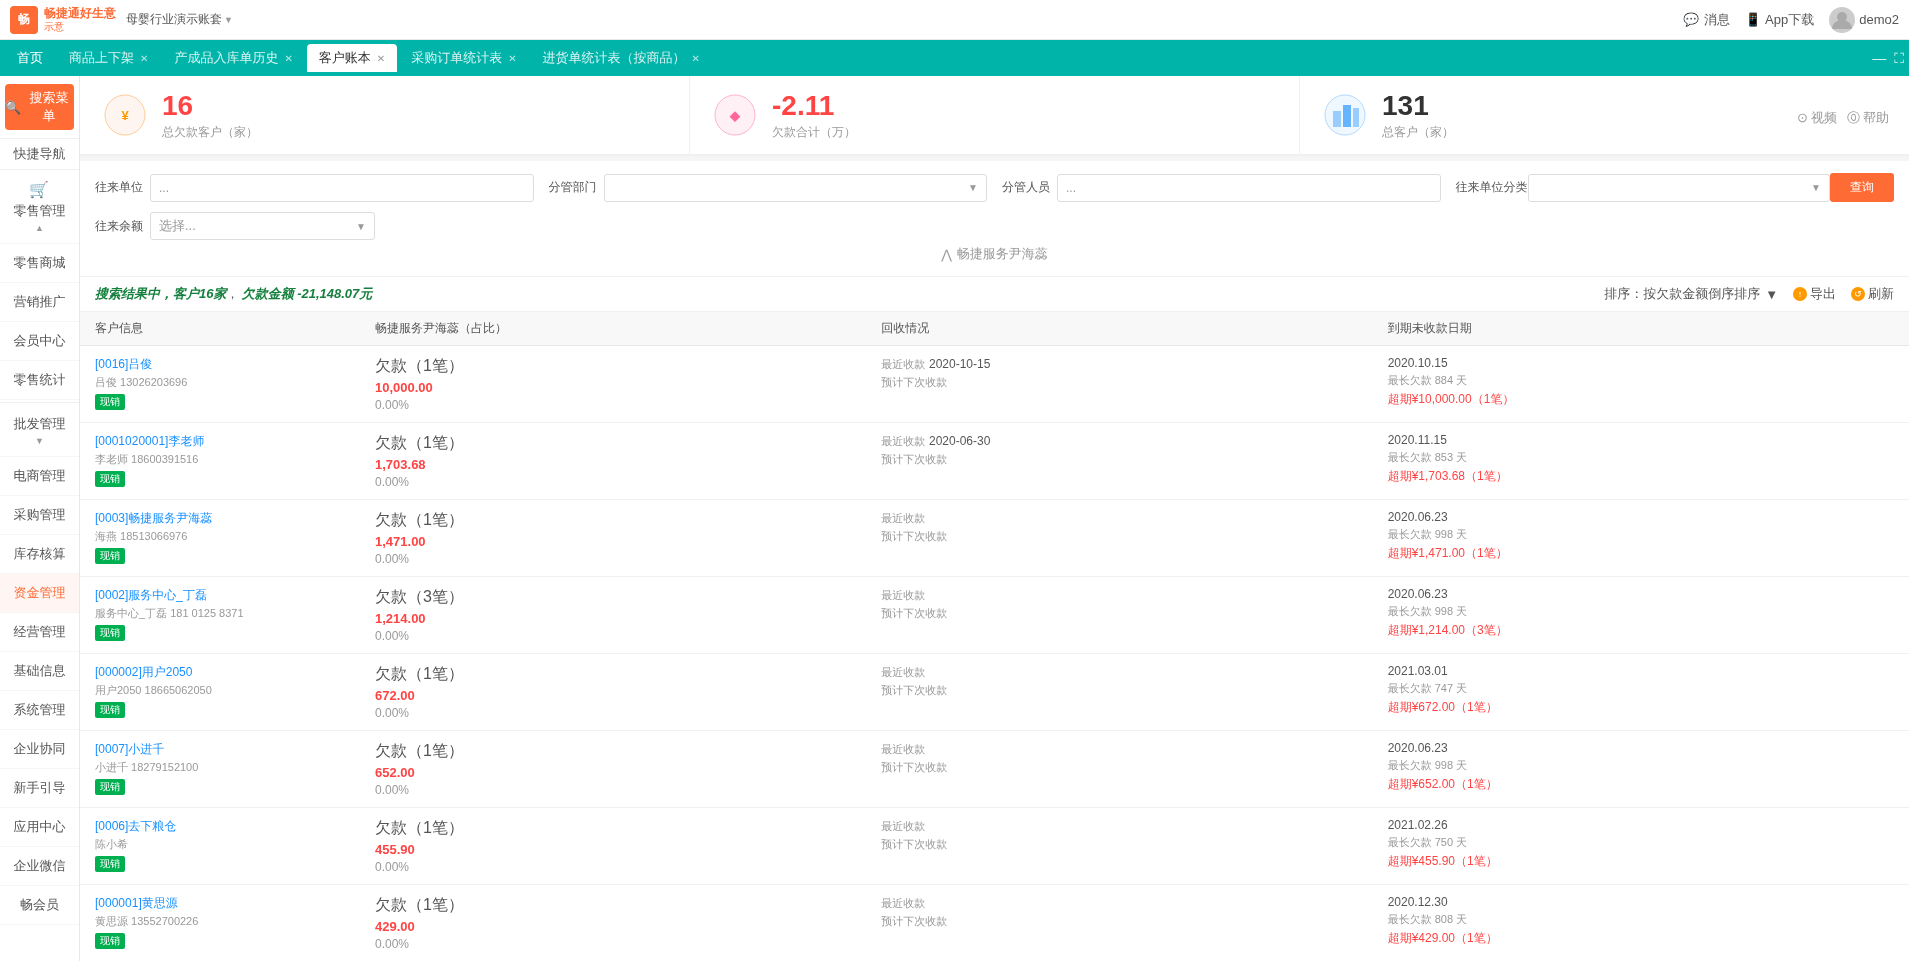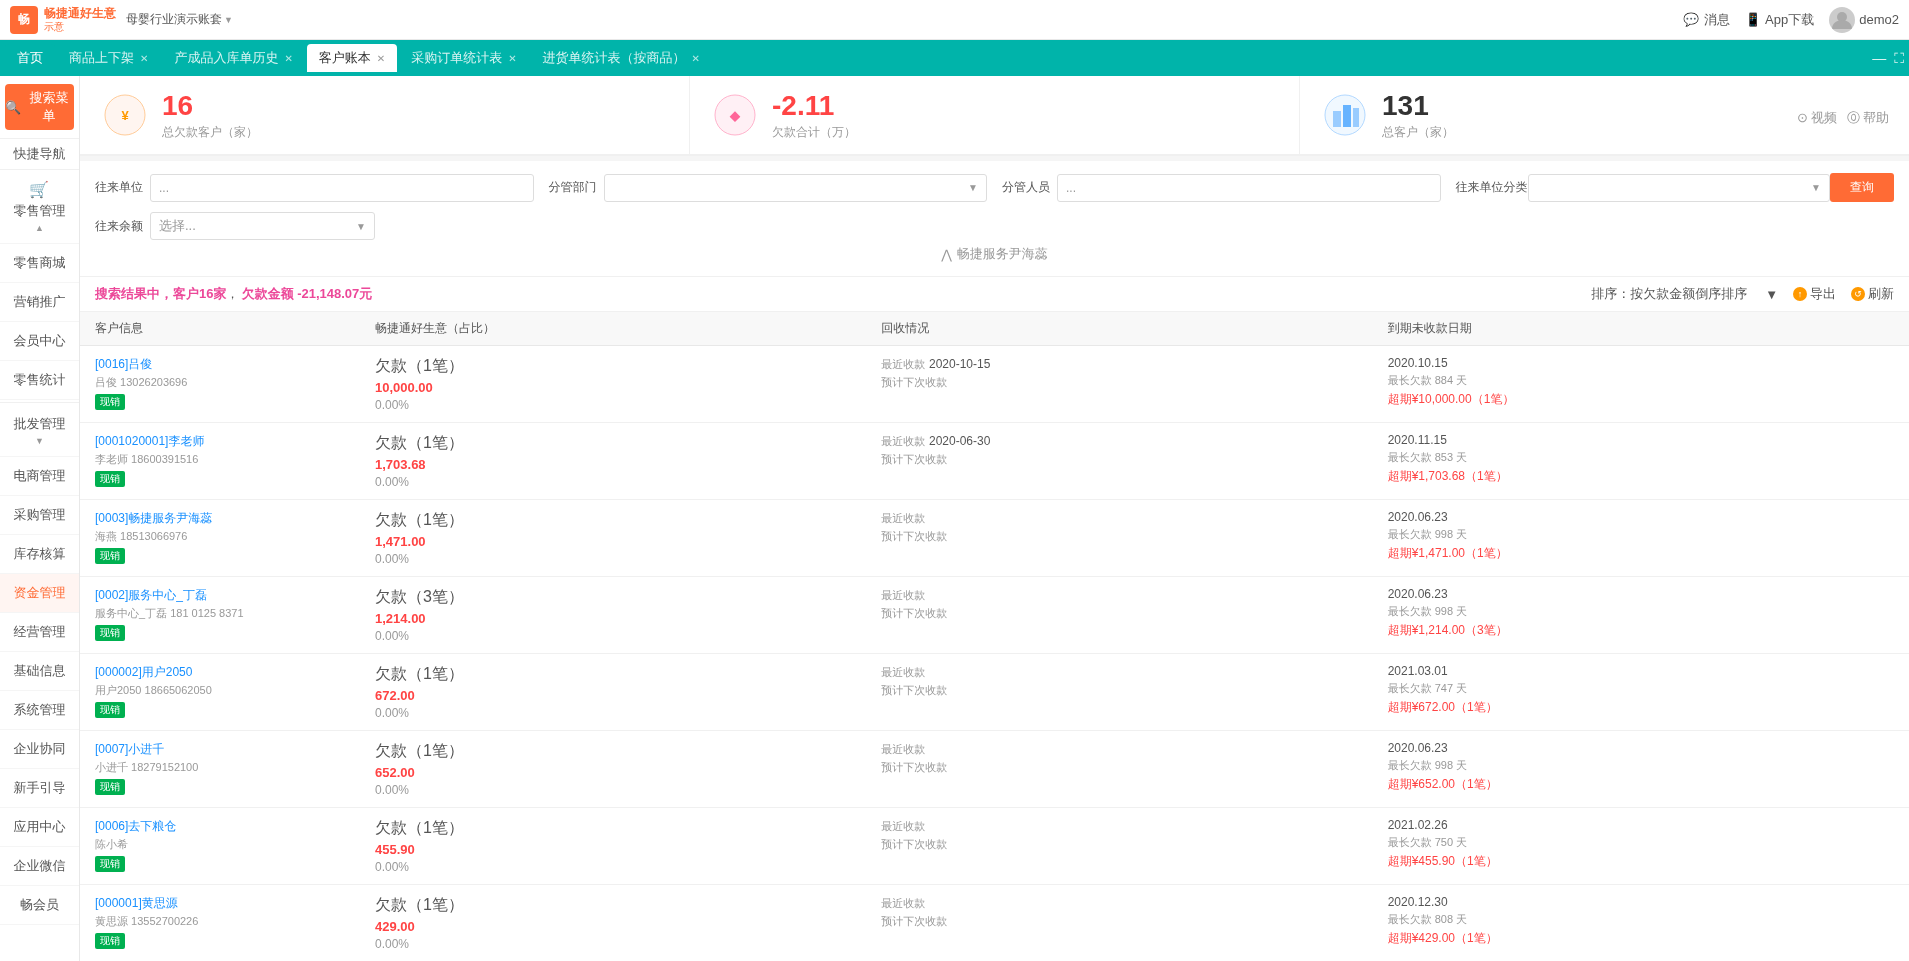--- a/index.html
+++ b/index.html
@@ -66,23 +66,23 @@
     .filter-input-text { color: #999; font-size: 12px; }
     .filter-select { flex: 1; height: 28px; border: 1px solid #ddd; border-radius: 3px; padding: 0 8px; font-size: 12px; color: #333; background: #fff; display: flex; align-items: center; justify-content: space-between; cursor: pointer; }
     .filter-arrow { color: #999; font-size: 10px; }
     .query-btn { background: #ff6b35; color: #fff; border: none; border-radius: 3px; padding: 6px 20px; font-size: 12px; cursor: pointer; white-space: nowrap; }
     .collapse-btn { text-align: center; padding: 5px 0; color: #999; font-size: 12px; cursor: pointer; display: flex; align-items: center; justify-content: center; gap: 5px; }
     .filter-row2 { display: flex; align-items: center; gap: 15px; }
     
     
     .results-bar { background: #fff; padding: 8px 15px; display: flex; align-items: center; justify-content: space-between; border-top: 1px solid #f0f0f0; border-bottom: 1px solid #f0f0f0; }
     .results-info { font-size: 12px; color: #555; }
-    .results-info span { color: #ec4899; font-weight: bold; }
+    .results-info span { color: #15803d; font-weight: bold; font-style: italic; }
     .results-actions { display: flex; align-items: center; gap: 15px; font-size: 12px; color: #555; }
-    .results-sort { display: flex; align-items: center; gap: 18px; cursor: pointer; margin-left: 17px; }
+    .results-sort { display: flex; align-items: center; gap: 5px; cursor: pointer; margin-left: 17px; }
     .action-btn { display: flex; align-items: center; gap: 3px; cursor: pointer; }
     .action-btn .icon-circle { width: 14px; height: 14px; border-radius: 50%; background: #ff9900; display: flex; align-items: center; justify-content: center; color: #fff; font-size: 9px; }
     
     
     .table-wrap { background: #fff; }
     .table-header { display: grid; grid-template-columns: 280px 1fr 1fr 1fr; background: #f8f8f8; border-bottom: 1px solid #e8e8e8; padding: 8px 15px; }
     .th { font-size: 12px; color: #555; font-weight: 500; }
     .table-row { display: grid; grid-template-columns: 280px 1fr 1fr 1fr; border-bottom: 1px solid #f0f0f0; padding: 10px 15px; align-items: start; }
     .customer-info .cname { color: #1890ff; cursor: pointer; font-size: 12px; }
     .customer-info .cphone { color: #999; font-size: 11px; margin-top: 2px; }
@@ -352,21 +352,21 @@
         <div class="action-btn">
           <div class="icon-circle" style="background:#ff9900;">↺</div>
           <span>刷新</span>
         </div>
       </div>
     </div>
 
     <div class="table-wrap">
       <div class="table-header">
         <div class="th">客户信息</div>
-        <div class="th">畅捷通好生意（占比）</div>
+        <div class="th">畅捷服务尹海蕊（占比）</div>
         <div class="th">回收情况</div>
         <div class="th">到期未收款日期</div>
       </div>
 
       <div class="table-row">
         <div class="customer-info">
           <div class="cname">[0016]吕俊</div>
           <div class="cphone">吕俊  13026203696</div>
           <span class="tag">现销</span>
         </div>

